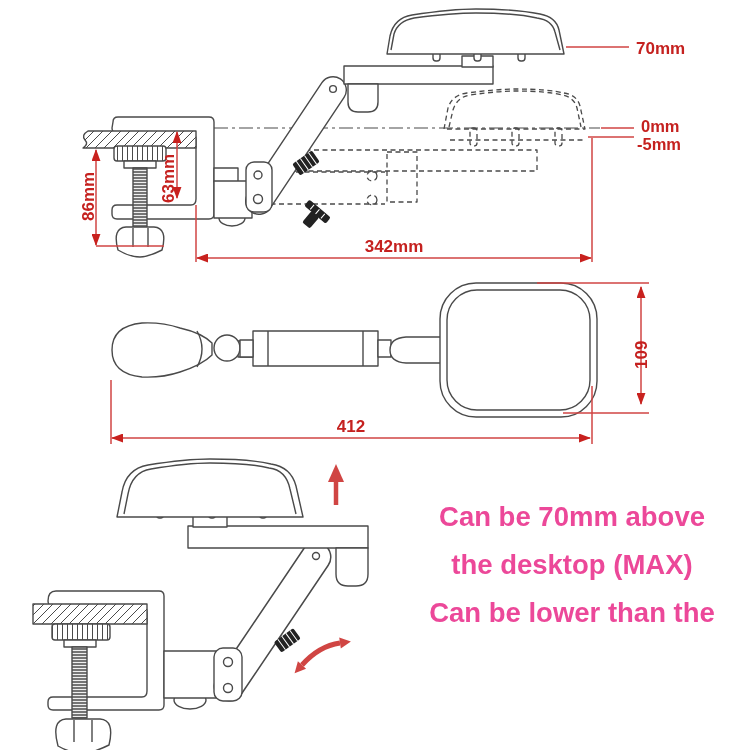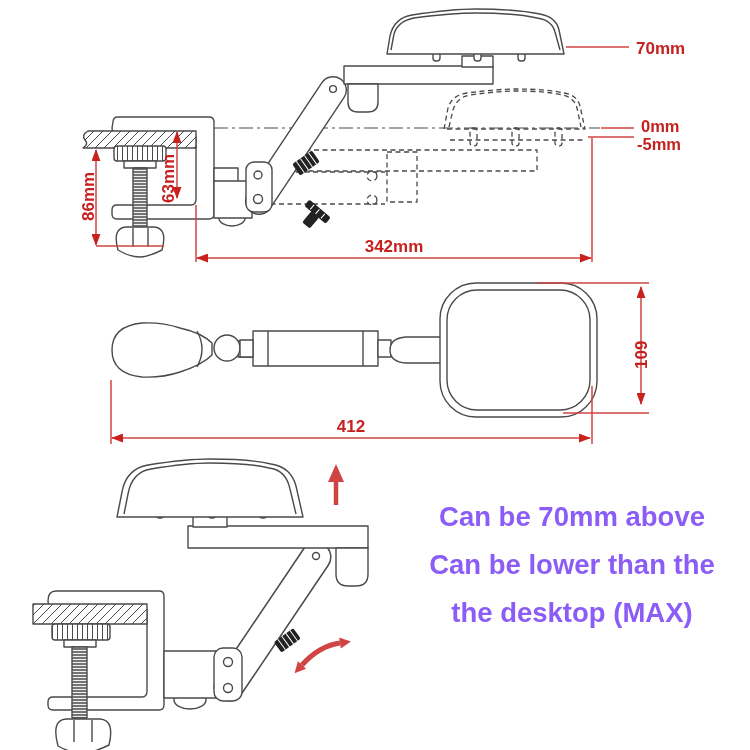--- a/index.html
+++ b/index.html
@@ -1,20 +1,20 @@
 <!DOCTYPE html>
 <html><head>
 <meta charset="utf-8">
 <style>
   html,body{margin:0;padding:0;background:#ffffff;}
   .canvas{position:relative;width:750px;height:750px;background:#ffffff;overflow:hidden;
           font-family:"Liberation Sans",sans-serif;}
   .canvas svg{position:absolute;left:0;top:0;}
   .note{position:absolute;left:398px;top:493px;width:348px;text-align:center;
-        color:#8b5cf6;font-weight:bold;font-size:27.5px;line-height:48px;
+        color:#ec4899;font-weight:bold;font-size:27.5px;line-height:48px;
         font-family:"Liberation Sans",sans-serif;}
   .dimtxt{font-family:"Liberation Sans",sans-serif;font-weight:bold;font-size:17px;}
   .dimtxt-s{font-family:"Liberation Sans",sans-serif;font-weight:bold;font-size:16.5px;}
 </style>
 </head>
 <body>
 
 <div class="canvas">
 <svg width="750" height="750" viewBox="0 0 750 750">
   <defs>
@@ -204,16 +204,16 @@
     <g>
       <path d="M302,665 Q319,646 340,643" stroke="#d04543" stroke-width="5" fill="none"></path>
       <polygon points="294.6,673.2 306.1,668.7 297.9,661.3" fill="#d04543"></polygon>
       <polygon points="350.9,641.4 340.8,648.4 339.2,637.6" fill="#d04543"></polygon>
     </g>
   </g>
 </svg>
 
 <div class="note">
   <div>Can be 70mm above</div>
+  <div>the desktop (MAX)</div>
   <div>Can be lower than the</div>
-  <div>the desktop (MAX)</div>
 </div>
 </div>
 
 </body></html>

